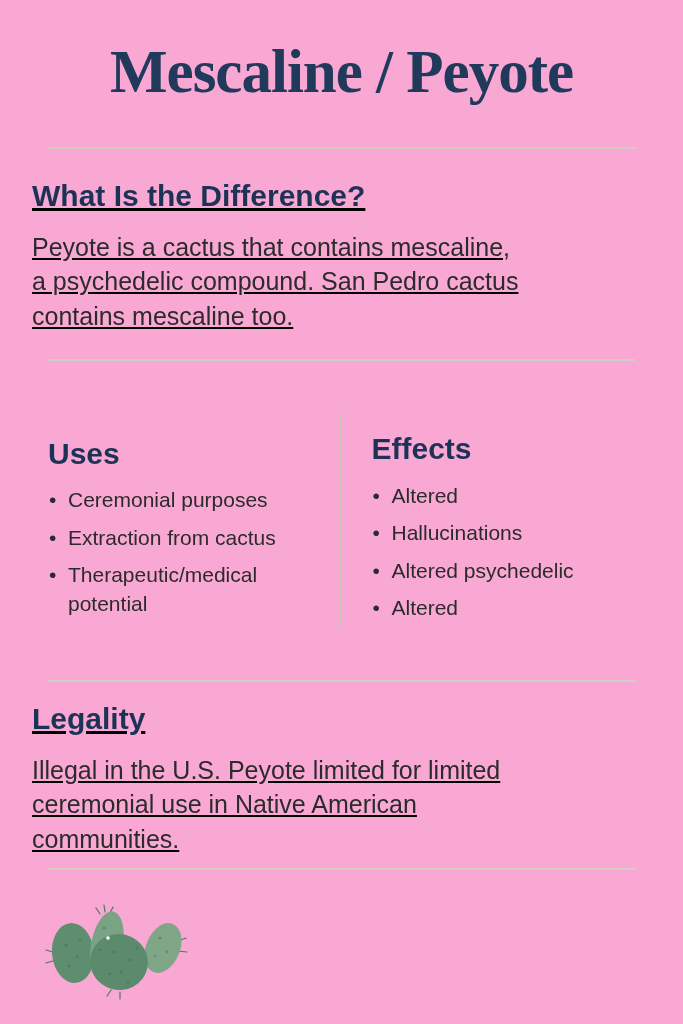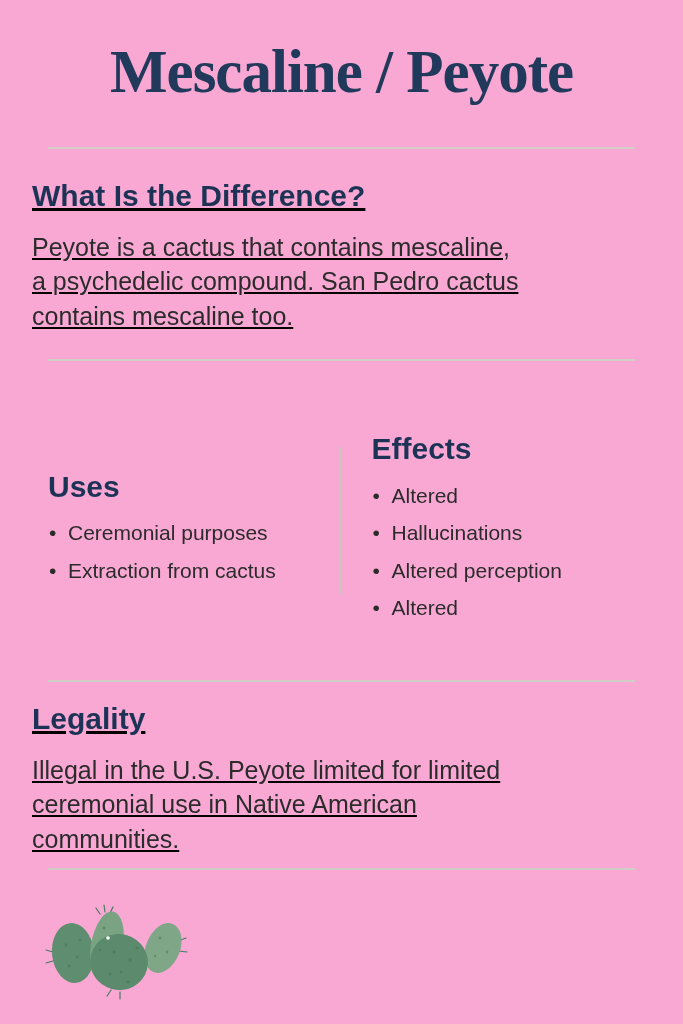--- a/index.html
+++ b/index.html
@@ -100,28 +100,29 @@
   </section>
 
   <div class="divider d2"></div>
 
   <div class="columns">
     <div class="col col-left">
       <h2>Uses</h2>
       <ul class="bullets">
         <li>Ceremonial purposes</li>
         <li>Extraction from cactus</li>
+        <li>Therapeutic/medical potential</li>
       </ul>
     </div>
     <div class="col col-right">
       <h2>Effects</h2>
       <ul class="bullets">
         <li>Altered</li>
         <li>Hallucinations</li>
-        <li>Altered perception</li>
+        <li>Altered psychedelic</li>
         <li>Altered</li>
       </ul>
     </div>
   </div>
 
   <div class="divider d3"></div>
 
   <section class="section legality">
     <h2>Legality</h2>
     <p class="bodytext">Illegal in the U.S. Peyote limited for limited ceremonial use in Native American communities.</p>

